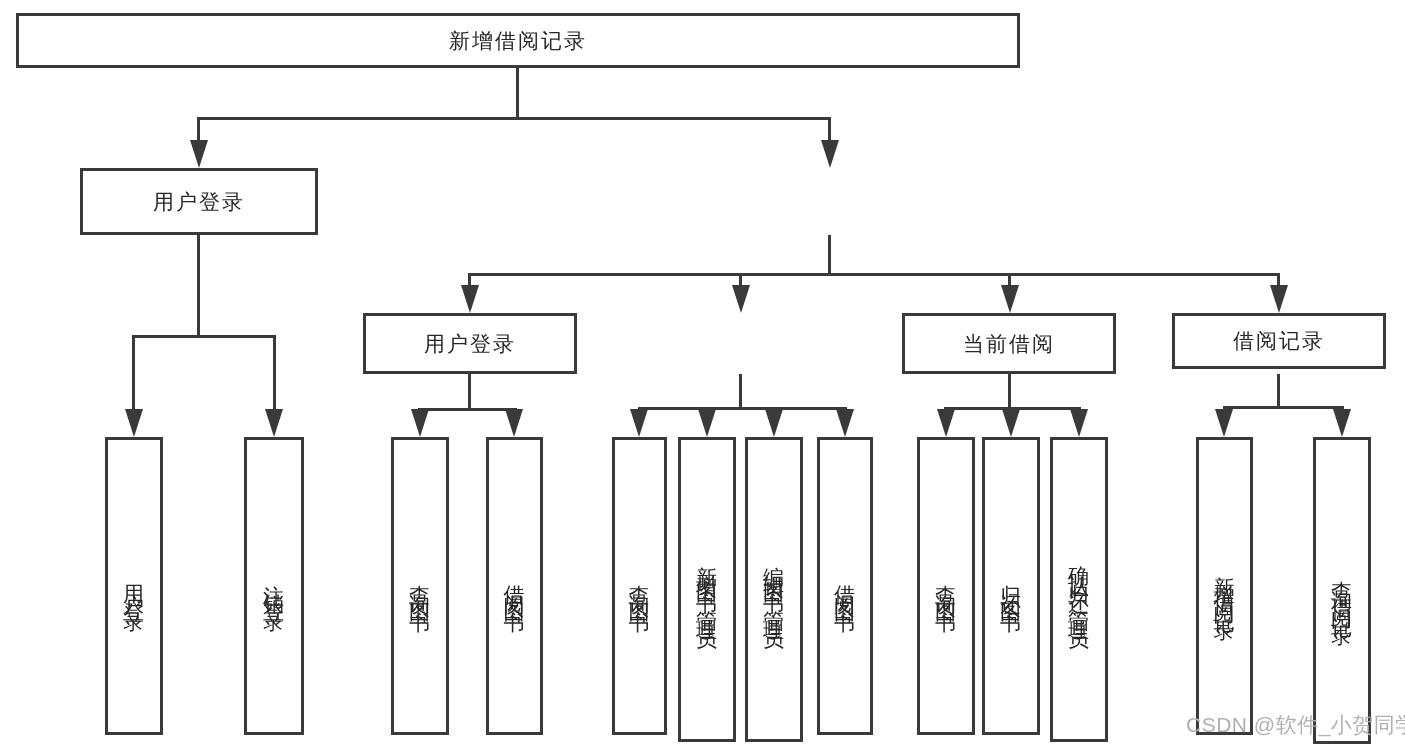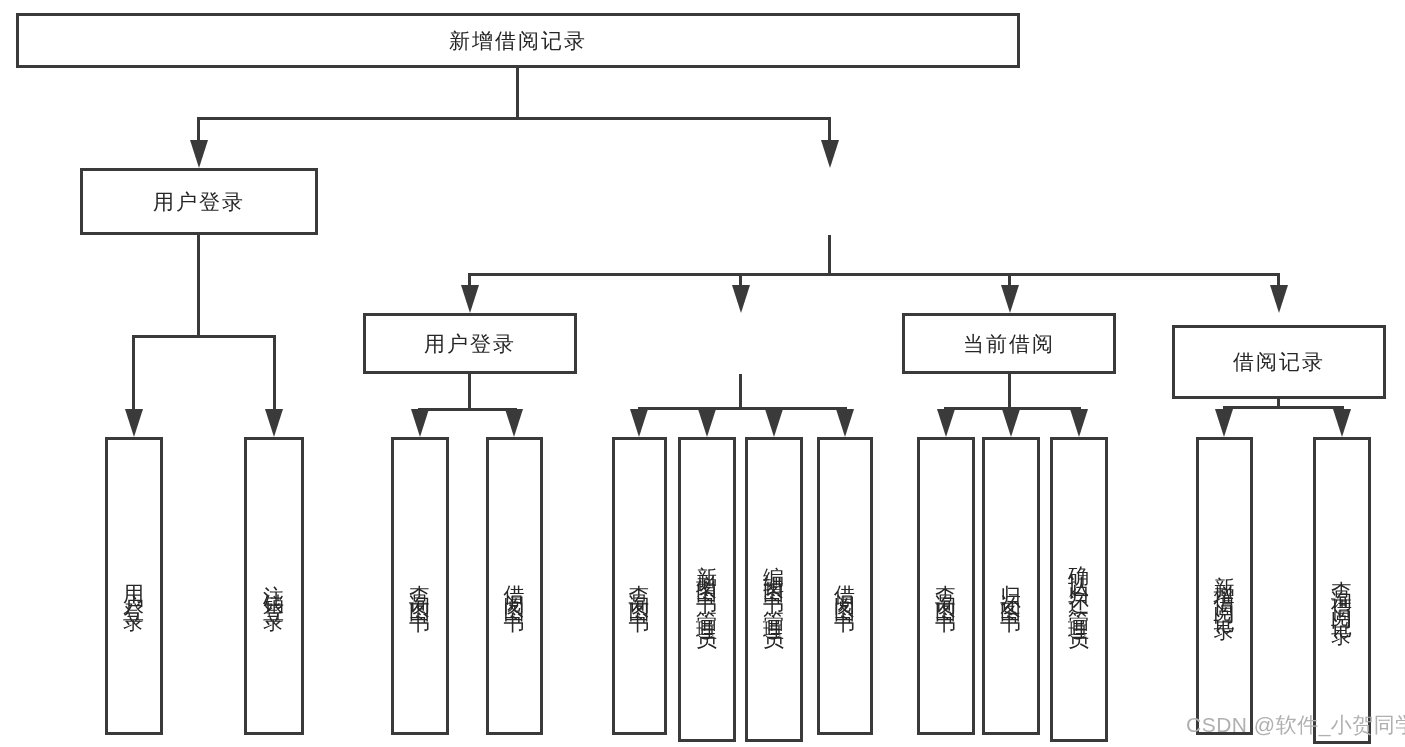--- a/index.html
+++ b/index.html
@@ -98,21 +98,21 @@
   <div class="arr" style="left:1001px;top:285px;"></div>
   <div class="vl" style="left:1277px;top:273px;height:14px;"></div>
   <div class="arr" style="left:1270px;top:285px;"></div>
 
   <div class="box" style="left:363px;top:313px;width:214px;height:61px;">
     <span>用户登录</span>
   </div>
   <div class="box" style="left:902px;top:313px;width:214px;height:61px;">
     <span>当前借阅</span>
   </div>
-  <div class="box" style="left:1172px;top:325px;width:214px;height:74px;">
+  <div class="box" style="left:1172px;top:313px;width:214px;height:56px;">
     <span>借阅记录</span>
   </div>
 
   <div class="vl" style="left:468px;top:374px;height:34px;"></div>
   <div class="hl" style="left:418px;top:408px;width:99px;"></div>
   <div class="arr" style="left:411px;top:409px;"></div>
   <div class="arr" style="left:505px;top:409px;"></div>
 
   <div class="vl" style="left:739px;top:374px;height:33px;"></div>
   <div class="hl" style="left:638px;top:407px;width:209px;"></div>

